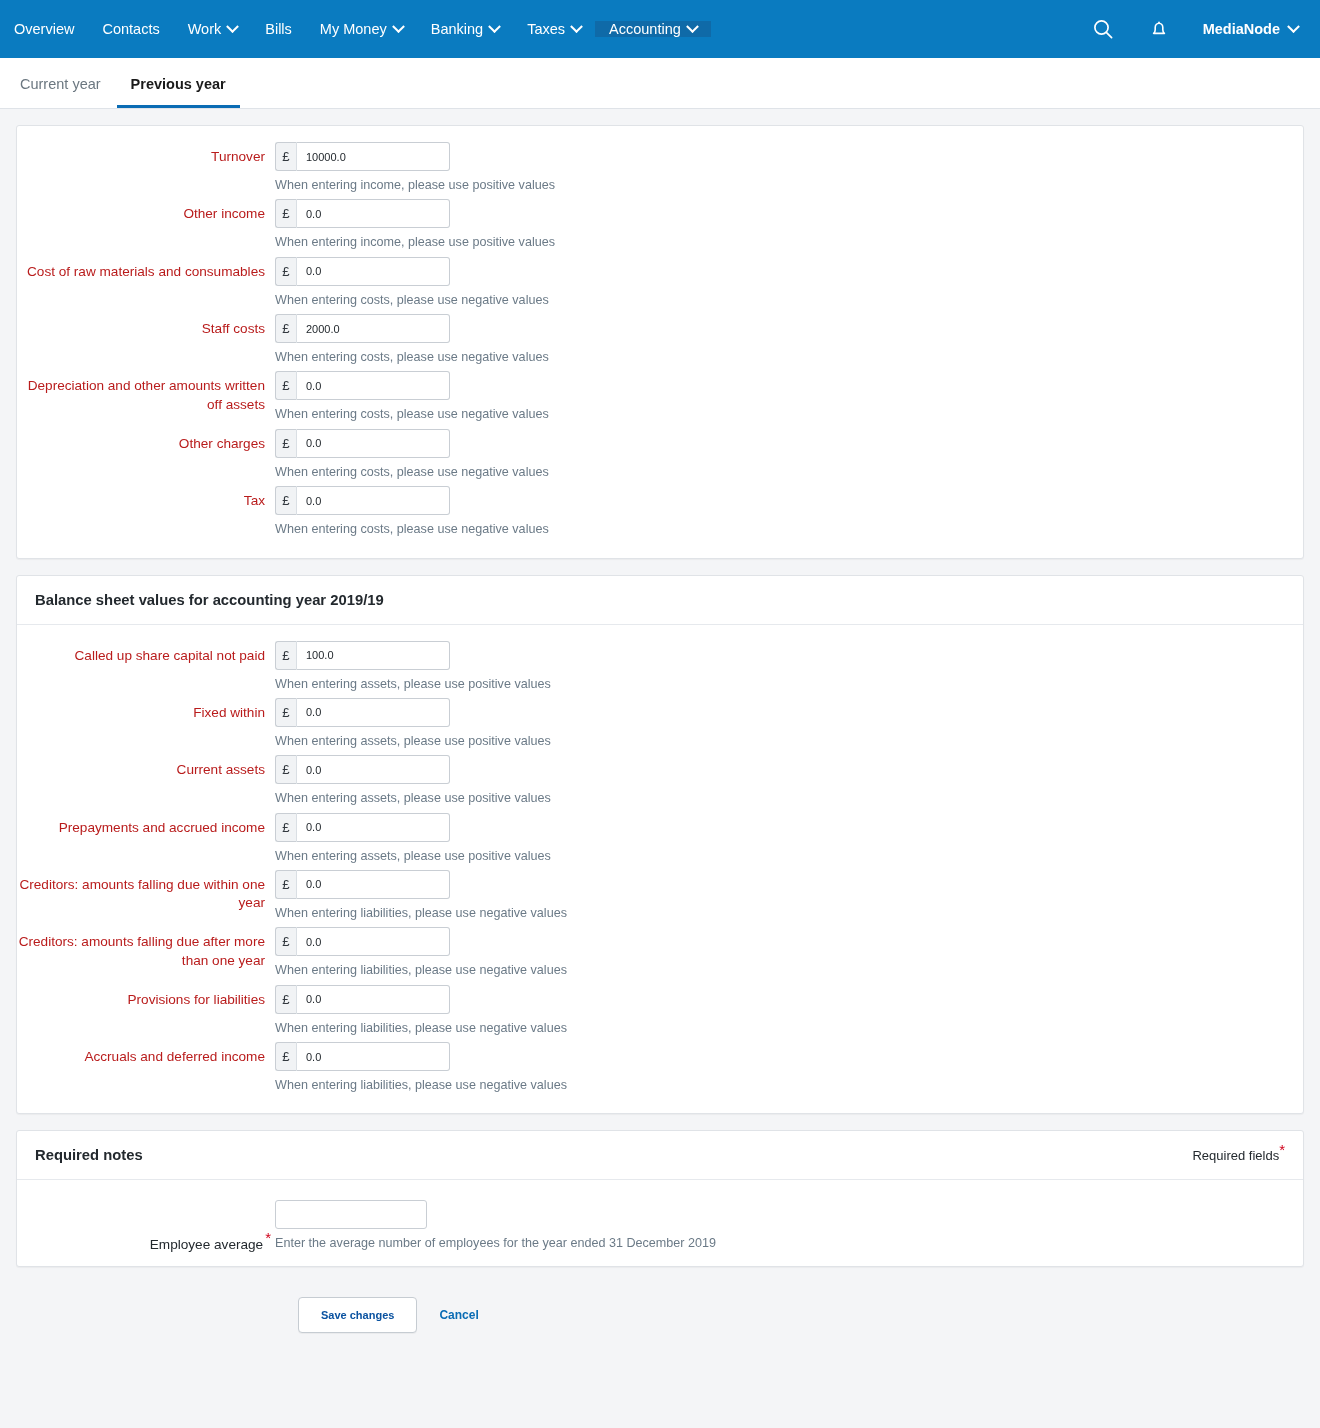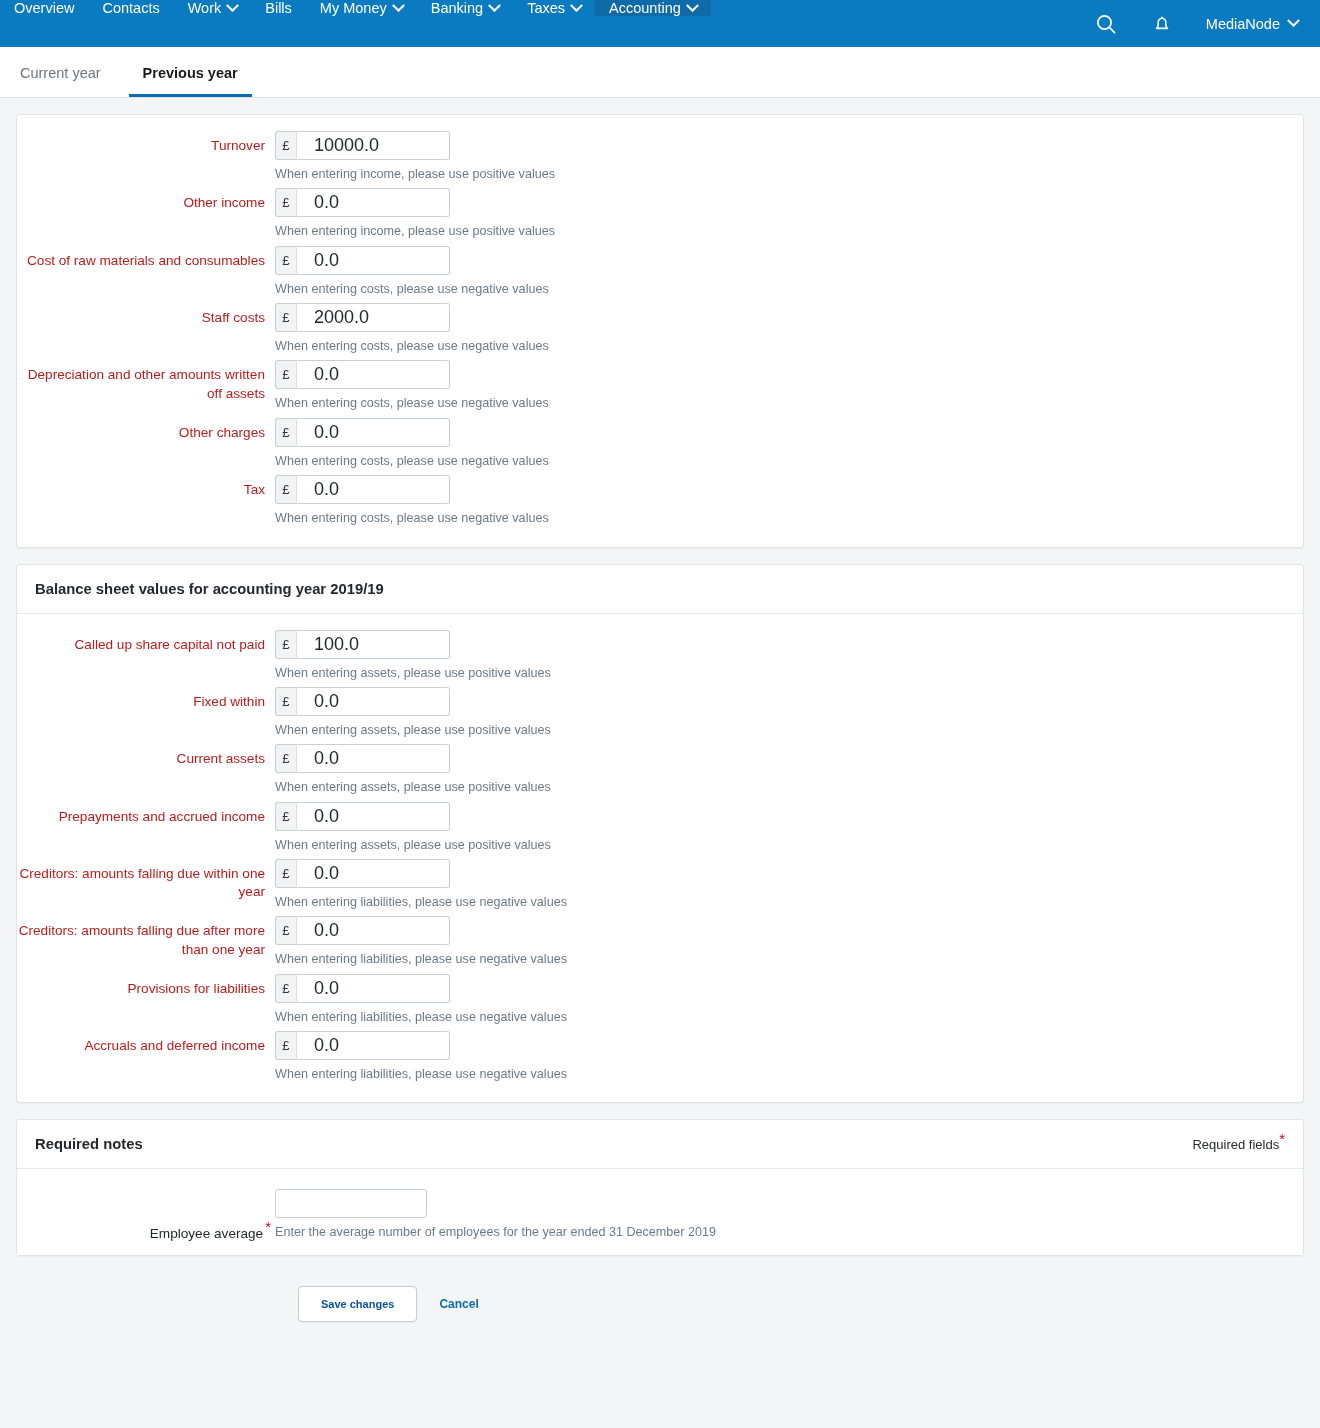--- a/index.html
+++ b/index.html
@@ -6,24 +6,24 @@
   html, body {
     margin: 0; padding: 0;
     background: #f4f5f7;
     font-family: "Liberation Sans", sans-serif;
     color: #23292e;
   }
   body { width: 1320px; }
 
   
   .topnav {
-    height: 47px;
+    height: 58px;
     background: #0a7bc0;
     display: flex;
-    align-items: flex-start;
+    align-items: center;
     position: relative;
   }
   .topnav::after {
     content: "";
     position: absolute; left: 0; right: 0; bottom: 0;
     height: 2px; background: #0a7bc0;
   }
   .nav-left { display: flex; align-items: stretch; }
   .nav-item {
     display: flex; align-items: center; gap: 7px;
@@ -38,20 +38,21 @@
     display: inline-block;
     width: 9px; height: 9px;
     border-right: 2px solid #fff;
     border-bottom: 2px solid #fff;
     transform: rotate(45deg) translate(-2px,-2px);
   }
   .nav-right {
     margin-left: auto;
     display: flex; align-items: center; gap: 12px;
     padding-right: 16px;
+    font-weight: bold;
   }
   .nav-icon-btn {
     width: 44px; height: 47px;
     display: flex; align-items: center; justify-content: center;
     cursor: pointer;
   }
   .nav-user {
     display: flex; align-items: center; gap: 9px;
     color: #fff; font-size: 14.5px;
     padding: 0 6px 0 10px; cursor: pointer;
@@ -64,21 +65,21 @@
     border-bottom: 1px solid #dfe3e8;
   }
   .breadcrumb {
     font-size: 20.5px;
     font-weight: bold;
     margin-bottom: 17px;
   }
   .breadcrumb .crumb-link { color: #0a6cb4; }
   .breadcrumb .crumb-sep { color: #23292e; font-weight: bold; }
   .breadcrumb .crumb-current { color: #23292e; }
-  .tabs { display: flex; gap: 12px; }
+  .tabs { display: flex; gap: 0; }
   .tab {
     font-size: 14.5px;
     color: #6b7780;
     padding: 0 14px 13px 14px;
     cursor: pointer;
     border-bottom: 3px solid transparent;
     margin-left: -14px;
   }
   .tab + .tab { margin-left: 2px; }
   .tab.active {
@@ -147,22 +148,22 @@
     font-size: 13.2px;
     color: #33393f;
   }
   .input-box {
     flex: 1;
     border: 1px solid #c9ced4;
     border-left: none;
     border-radius: 0 3px 3px 0;
     background: #fff;
     display: flex; align-items: center;
-    padding: 0 17px;
-    font-size: 18px;
+    padding: 0 9px;
+    font-size: 11px;
     color: #23292e;
   }
   .helper {
     font-size: 12.6px;
     color: #6b7a87;
     margin-top: 6px;
     line-height: 1.3;
   }
 
   

